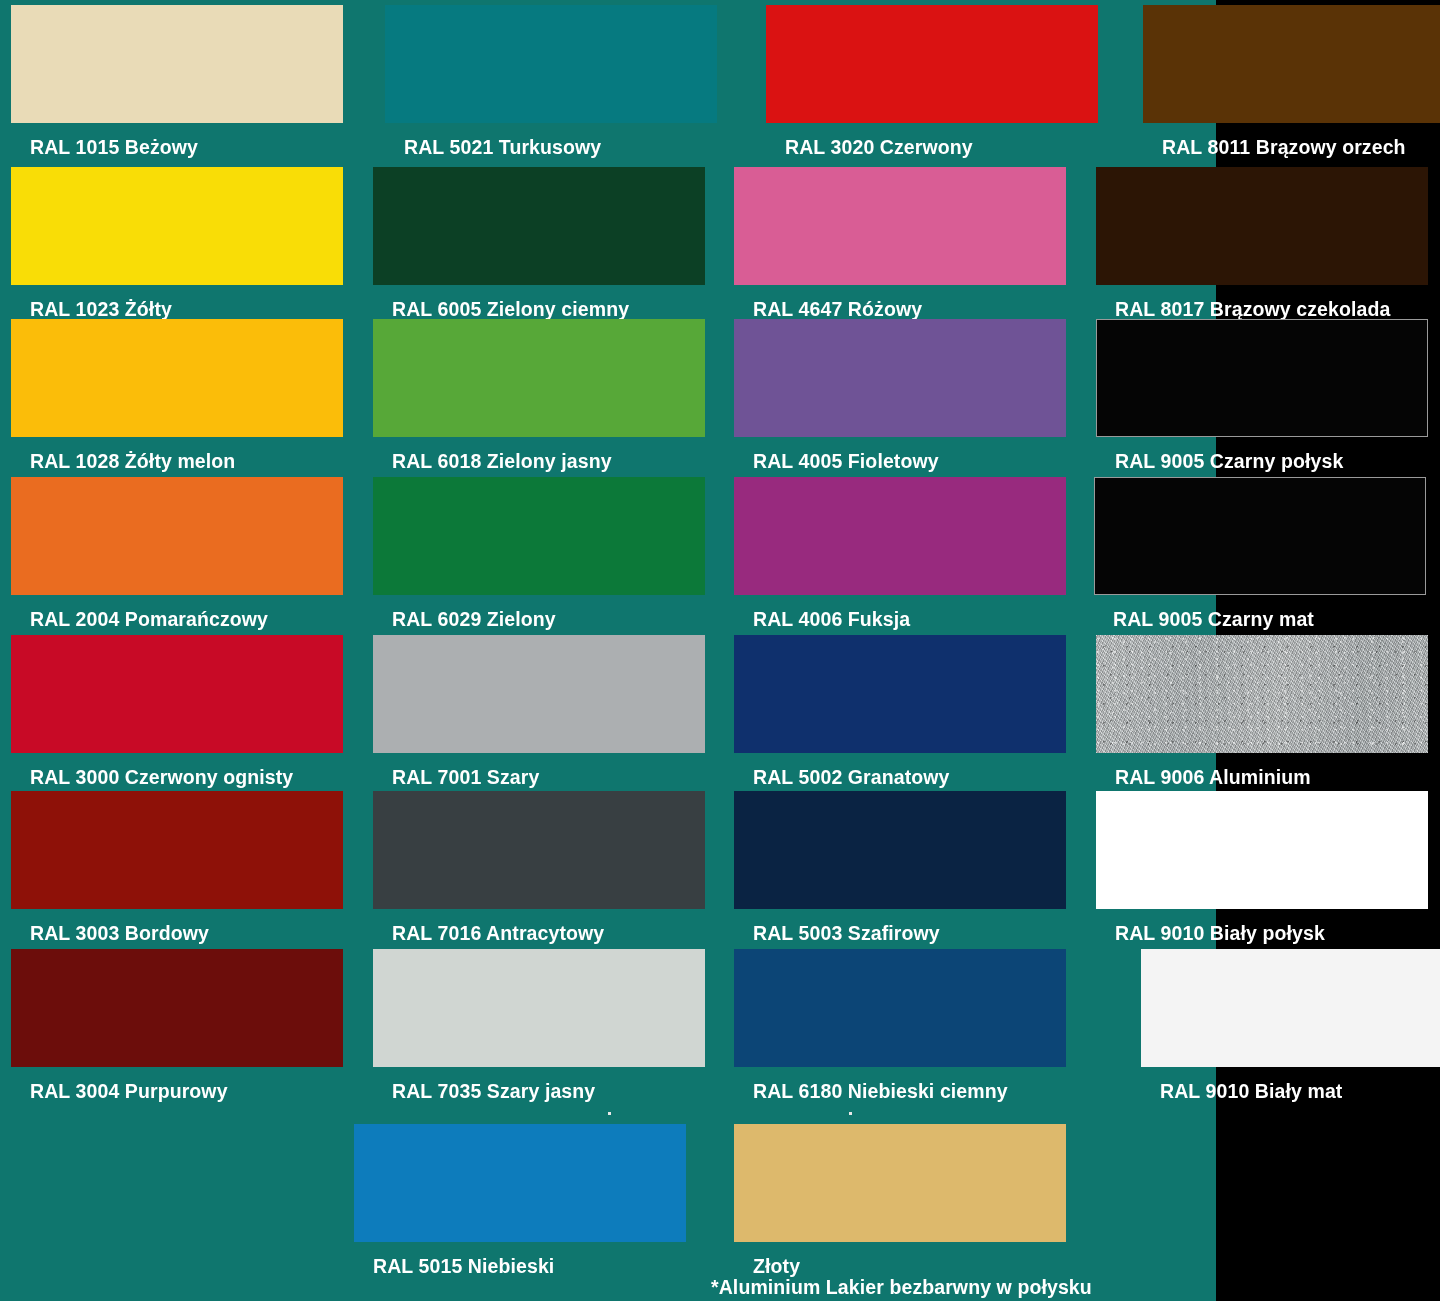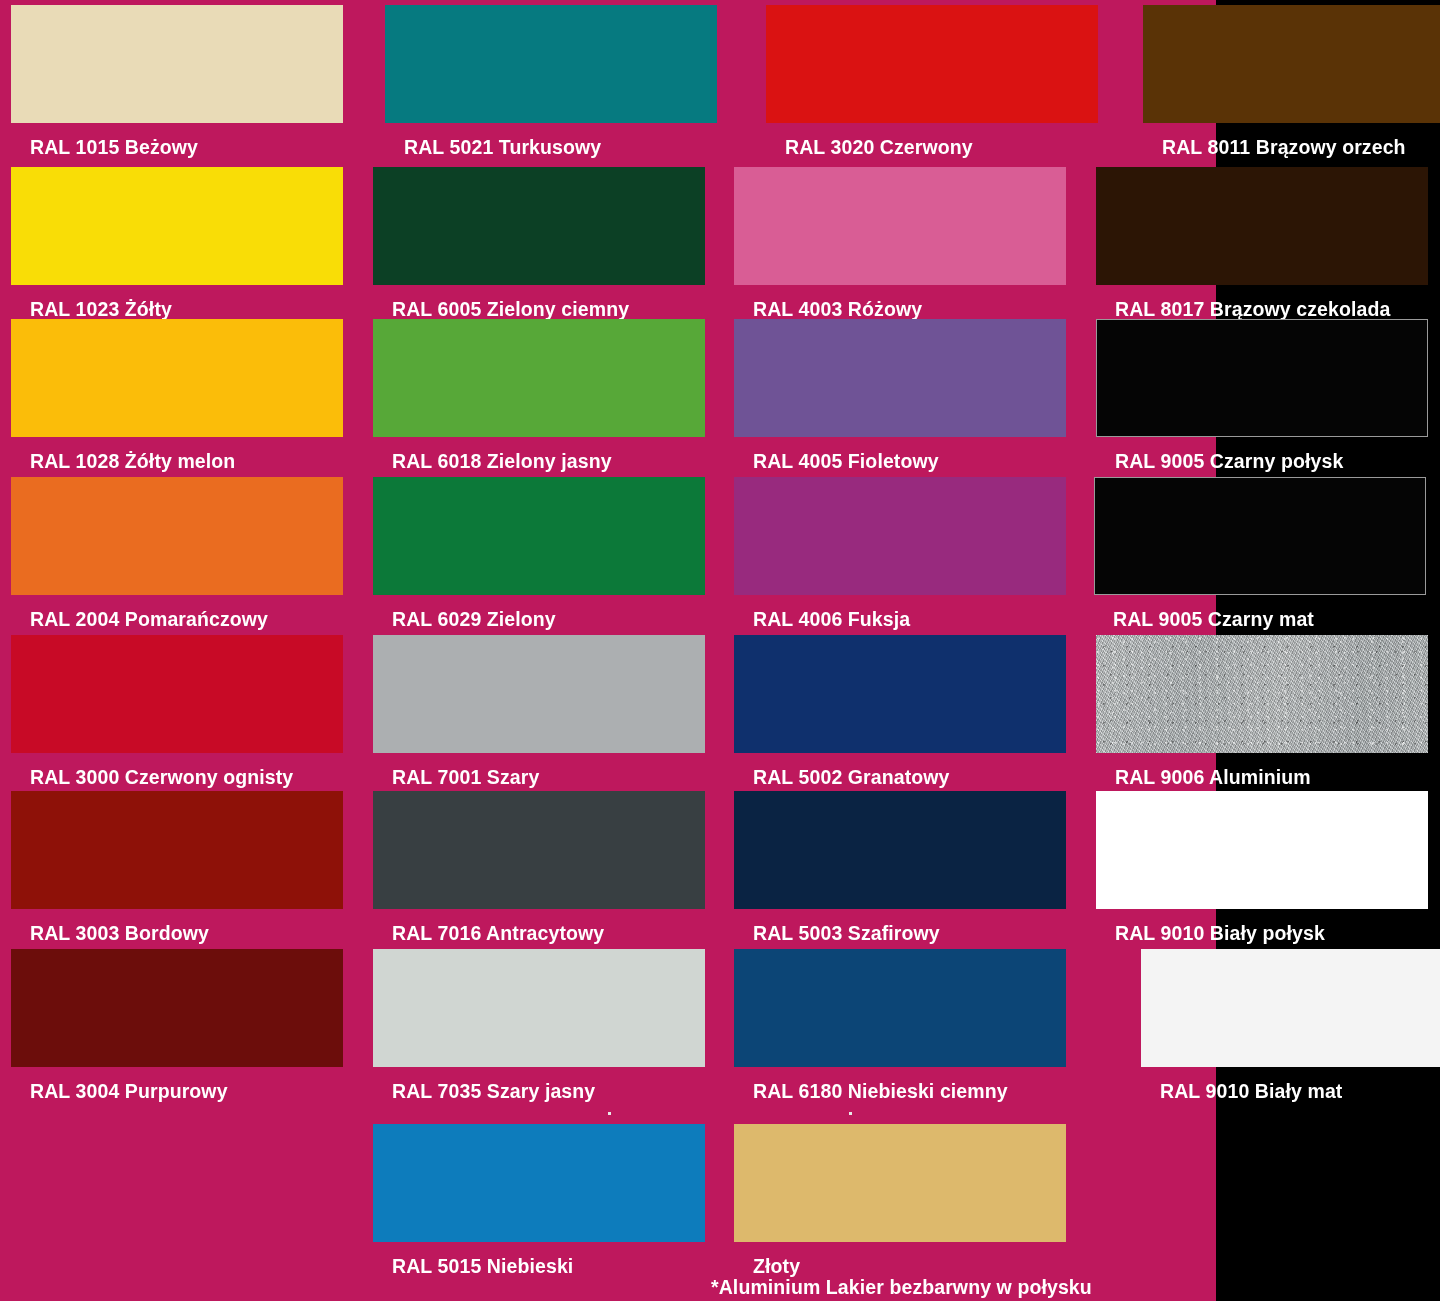--- a/index.html
+++ b/index.html
@@ -12,21 +12,21 @@
     height: 1301px;
     overflow: hidden;
     font-family: "Liberation Sans", sans-serif;
     color: #ffffff;
   }
 
   #palette {
     position: relative;
     width: 1216px;
     height: 1301px;
-    background: #be185d;
+    background: #0f766e;
   }
 
   .cell {
     position: absolute;
     width: 332px;
   }
 
   .swatch {
     width: 332px;
     height: 118px;
@@ -145,31 +145,31 @@
       <span class="label">RAL 7001 Szary</span>
     </div>
     <div class="cell" style="left: 373px; top: 791px;">
       <div class="swatch" style="width: 332px; height: 118px; background: rgb(56, 63, 66);"></div>
       <span class="label">RAL 7016 Antracytowy</span>
     </div>
     <div class="cell" style="left: 373px; top: 949px;">
       <div class="swatch" style="width: 332px; height: 118px; background: rgb(208, 214, 210);"></div>
       <span class="label">RAL 7035 Szary jasny</span>
     </div>
-    <div class="cell" style="left: 373px; top: 1124px;">
+    <div class="cell" style="left: 354px; top: 1124px;">
       <div class="swatch" style="width: 332px; height: 118px; background: rgb(13, 124, 188);"></div>
       <span class="label">RAL 5015 Niebieski</span>
     </div>
     <div class="cell" style="left: 734px; top: 5px; padding-left: 32px;">
       <div class="swatch" style="width: 332px; height: 118px; background: rgb(218, 18, 18);"></div>
       <span class="label">RAL 3020 Czerwony</span>
     </div>
     <div class="cell" style="left: 734px; top: 167px;">
       <div class="swatch" style="width: 332px; height: 118px; background: rgb(217, 93, 149);"></div>
-      <span class="label">RAL 4003 Różowy</span>
+      <span class="label">RAL 4647 Różowy</span>
     </div>
     <div class="cell" style="left: 734px; top: 319px;">
       <div class="swatch" style="width: 332px; height: 118px; background: rgb(111, 83, 150);"></div>
       <span class="label">RAL 4005 Fioletowy</span>
     </div>
     <div class="cell" style="left: 734px; top: 477px;">
       <div class="swatch" style="width: 332px; height: 118px; background: rgb(152, 42, 126);"></div>
       <span class="label">RAL 4006 Fuksja</span>
     </div>
     <div class="cell" style="left: 734px; top: 635px;">

